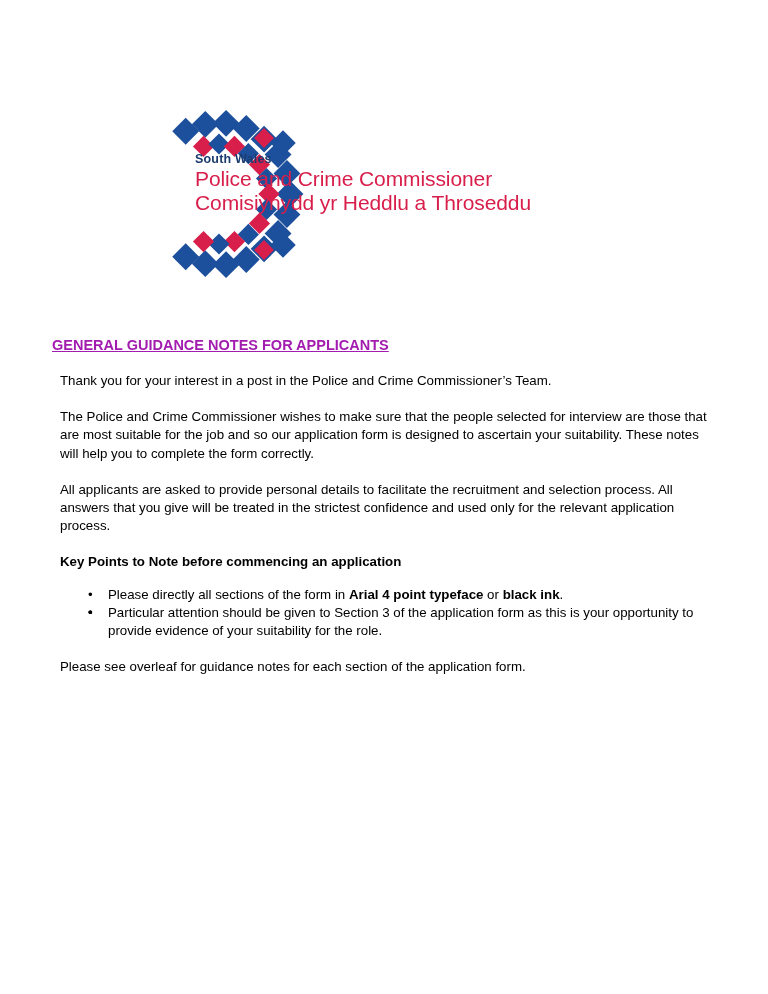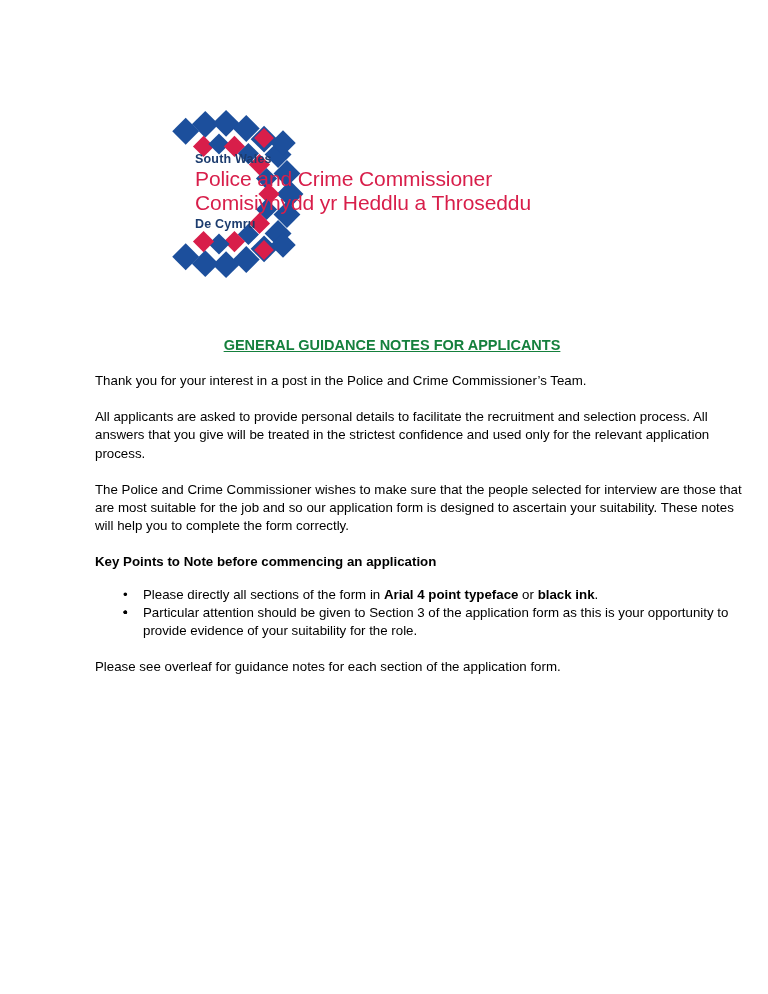--- a/index.html
+++ b/index.html
@@ -56,41 +56,40 @@
     letter-spacing: -0.1px;
     white-space: nowrap;
   }
   .logo-line-small.bottom {
     margin-top: 2px;
   }
 
   
   .doc-title {
     position: absolute;
-    left: 68px;
+    left: 52px;
     top: 337px;
     width: 648px;
-    text-align: center;
+    text-align: left;
     font-size: 14.5px;
     font-weight: bold;
-    color: #15803d;
+    color: #a21caf;
   }
   .doc-title span {
     text-decoration: underline;
   }
 
   .content {
     position: absolute;
     left: 60px;
     top: 372px;
     width: 648px;
     font-size: 13.3px;
     line-height: 18.2px;
     color: #000;
-    margin-left: 35px;
   }
   .para {
     margin: 0 0 18px 0;
     text-align: left;
   }
   .para.heading {
     font-weight: bold;
     margin-bottom: 14px;
   }
   .bullets {
@@ -166,36 +165,35 @@
             <rect x="-7.50" y="-7.50" width="15" height="15" fill="#1c4f9c" transform="translate(86.00,136.00) rotate(45)"></rect>
             <rect x="-7.50" y="-7.50" width="15" height="15" fill="#d81e4a" transform="translate(70.55,133.55) rotate(45)"></rect>
           </g>
       </svg>
     </div>
 
     <div class="logo-text">
       <div class="logo-line-small">South Wales</div>
       <div class="logo-line-main">Police and Crime Commissioner</div>
       <div class="logo-line-main">Comisiynydd yr Heddlu a Throseddu</div>
-      <div class="logo-line-small bottom">De Cymru</div>
     </div>
 
   </div>
 
   <div class="doc-title">
     <span>GENERAL GUIDANCE NOTES FOR APPLICANTS</span>
   </div>
 
   <div class="content">
 
     <p class="para">Thank you for your interest in a post in the Police and Crime Commissioner’s Team.</p>
 
+    <p class="para">The Police and Crime Commissioner wishes to make sure that the people selected for interview are those that are most suitable for the job and so our application form is designed to ascertain your suitability. These notes will help you to complete the form correctly.</p>
+
     <p class="para">All applicants are asked to provide personal details to facilitate the recruitment and selection process.  All answers that you give will be treated in the strictest confidence and used only for the relevant application process.</p>
-
-    <p class="para">The Police and Crime Commissioner wishes to make sure that the people selected for interview are those that are most suitable for the job and so our application form is designed to ascertain your suitability. These notes will help you to complete the form correctly.</p>
 
     <p class="para heading">Key Points to Note before commencing an application</p>
 
     <ul class="bullets" id="bullet-list">
         <li><span class="bullet-dot">•</span><span>Please directly all sections of the form in </span><b>Arial 4 point typeface</b><span> or </span><b>black ink</b><span>.</span></li>
         <li><span class="bullet-dot">•</span></li>
         <li><span class="bullet-dot">•</span></li>
         <li><span class="bullet-dot">•</span><span>Particular attention should be given to Section 3 of the application form as this is your opportunity to provide evidence of your suitability for the role.</span></li>
       </ul>
 

